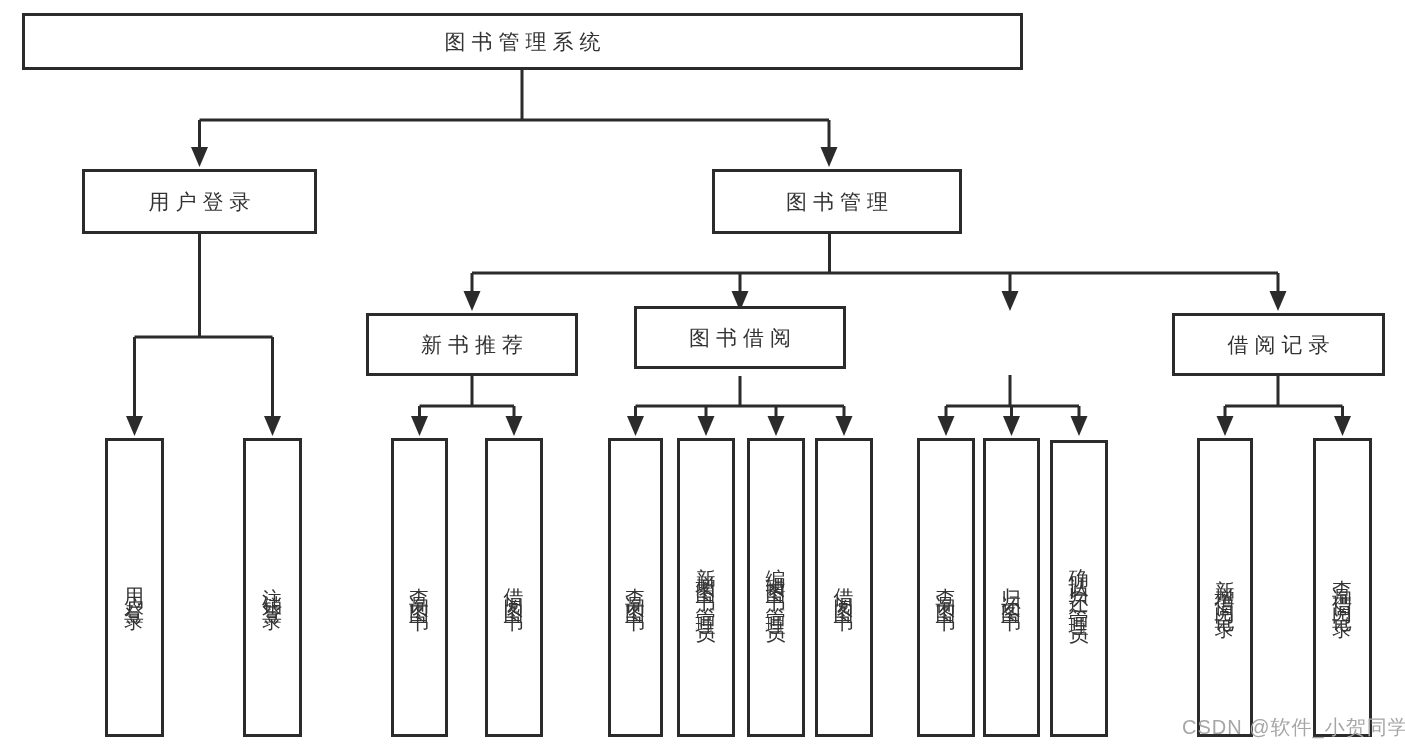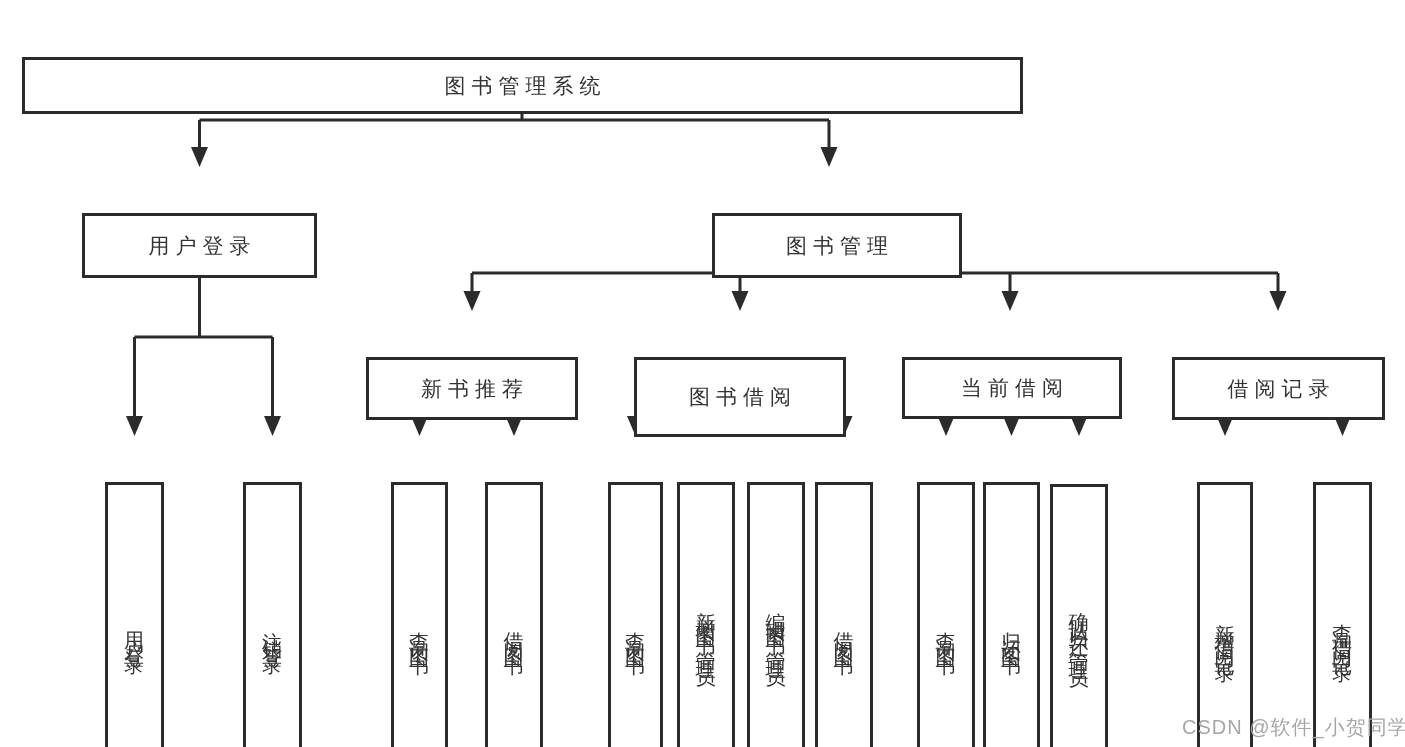--- a/index.html
+++ b/index.html
@@ -20,21 +20,20 @@
   .box {
     position: absolute;
     box-sizing: border-box;
     border: 3px solid #2b2b2b;
     background: #ffffff;
     display: flex;
     align-items: center;
     justify-content: center;
     color: #333333;
     z-index: 2;
-    margin-top: 44px;
   }
   .box.h {
     font-size: 21px;
     letter-spacing: 6px;
     text-indent: 6px; 
     white-space: nowrap;
   }
   .box.v {
     writing-mode: vertical-rl;
     font-size: 20px;
@@ -96,22 +95,21 @@
       <polygon points="1334,416 1351,416 1342.5,436"></polygon>
     </g>
   </svg>
 
   <div class="box h" style="left:22px; top:13px; width:1001px; height:57px;">图书管理系统</div>
 
   <div class="box h" style="left:82px; top:169px; width:235px; height:65px;">用户登录</div>
   <div class="box h" style="left:712px; top:169px; width:250px; height:65px;">图书管理</div>
 
   <div class="box h" style="left:366px; top:313px; width:212px; height:63px;">新书推荐</div>
-  <div class="box h" style="left:634px; top:313px; width:212px; height:80px;">图书借阅</div>
-  <div class="box h" style="left:902px; top:313px; width:220px; height:62px;">当前借阅</div>
+  <div class="box h" style="left:634px; top:306px; width:212px; height:63px;">图书借阅</div>
   <div class="box h" style="left:1172px; top:313px; width:213px; height:63px;">借阅记录</div>
 
   <div class="box v" style="left:105px; top:438px; width:59px; height:299px;">用户登录</div>
   <div class="box v" style="left:243px; top:438px; width:59px; height:299px;">注销登录</div>
 
   <div class="box v" style="left:391px; top:438px; width:57px; height:299px;">查询图书</div>
   <div class="box v" style="left:485px; top:438px; width:58px; height:299px;">借阅图书</div>
 
   <div class="box v" style="left:608px; top:438px; width:55px; height:299px;">查询图书</div>
   <div class="box v" style="left:677px; top:438px; width:58px; height:299px;">新增图书（管理员）</div>

